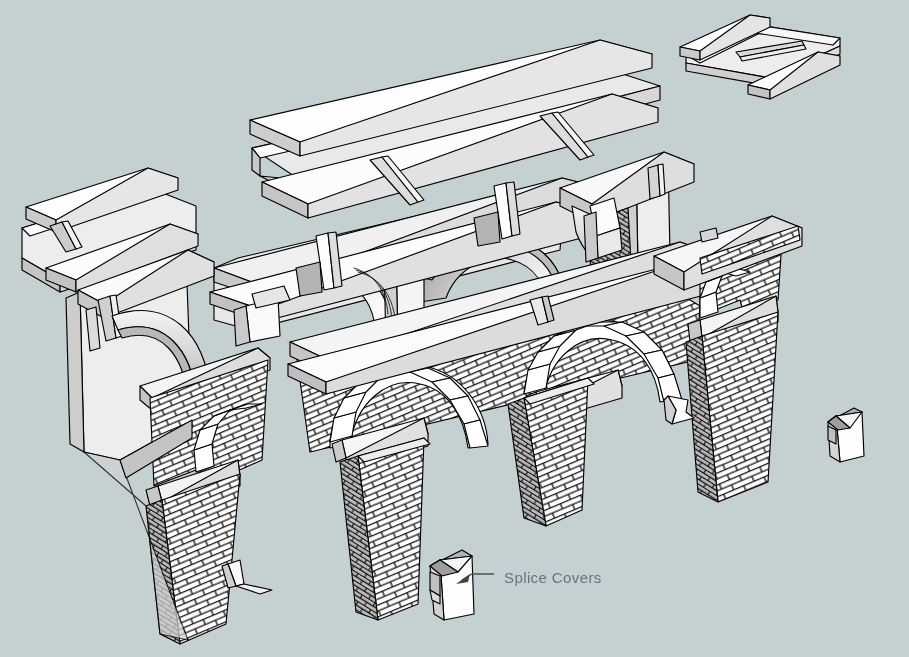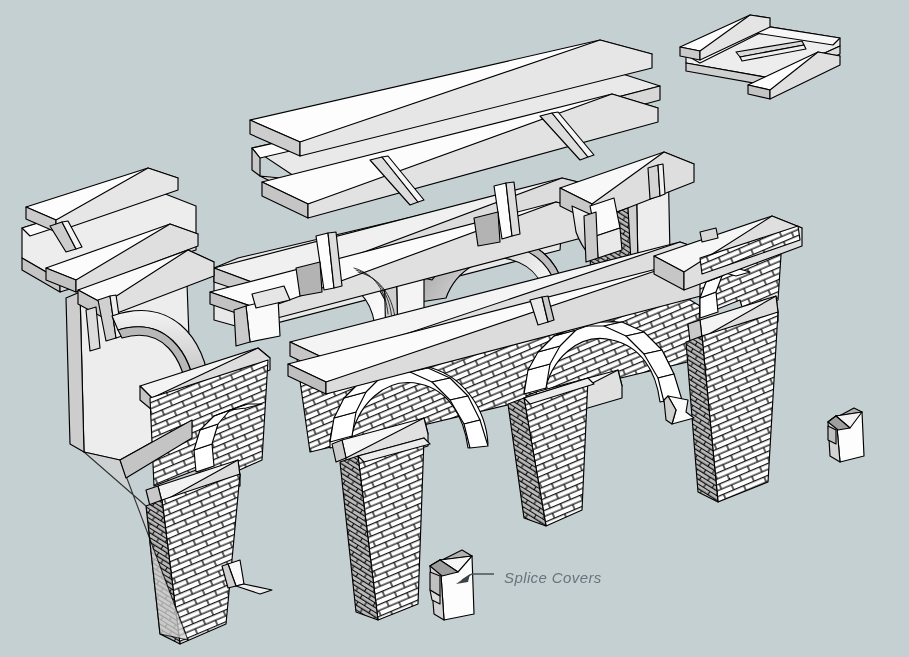--- a/index.html
+++ b/index.html
@@ -2,21 +2,21 @@
 <html><head>
 <meta charset="utf-8">
 <title>Viaduct Exploded View</title>
 <style>
   html,body{margin:0;padding:0;}
   body{
     width:909px;height:657px;overflow:hidden;
     font-family:"Liberation Sans", sans-serif;
     background:#c5d0d3;
   }
-  #stage{position:relative;width:909px;height:657px;font-style:italic;}
+  #stage{position:relative;width:909px;height:657px;}
   svg#scene{position:absolute;left:0;top:0;width:909px;height:657px;display:block;}
   .annot-text{
     font-family:"Liberation Sans", sans-serif;
     font-size:15px;
     fill:#69737a;
     letter-spacing:.4px;
   }
 </style>
 </head>
 <body style="background: rgb(197, 208, 211);">

